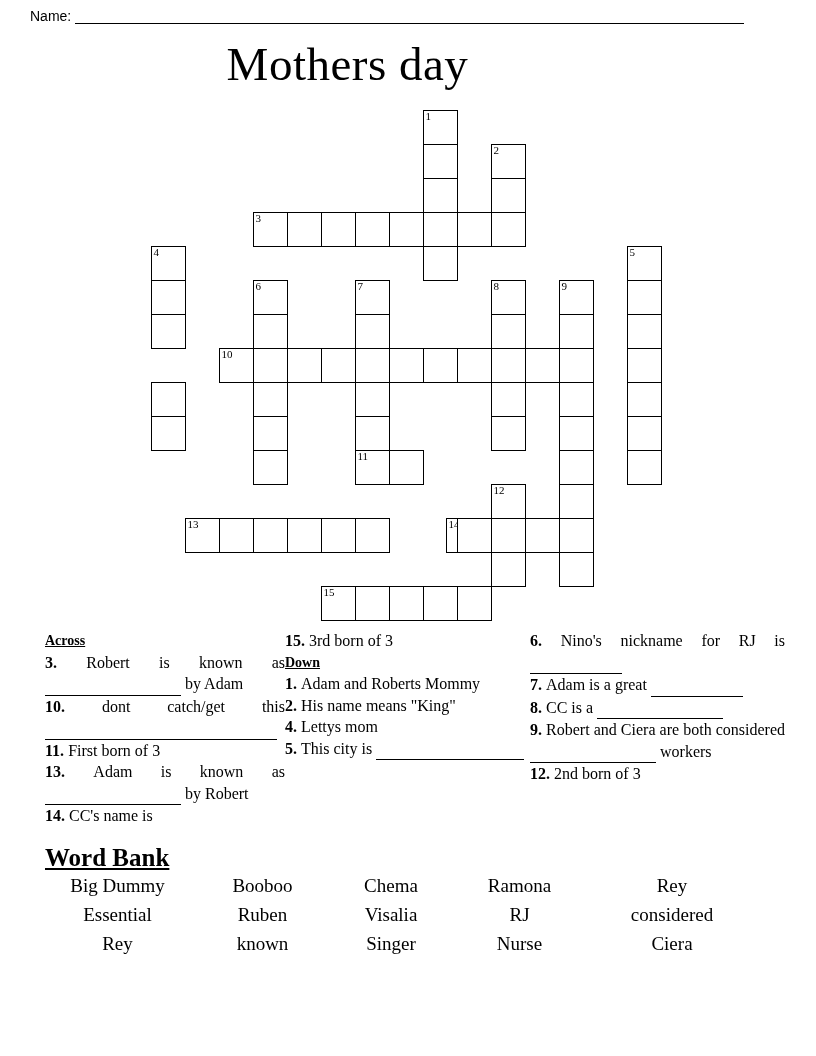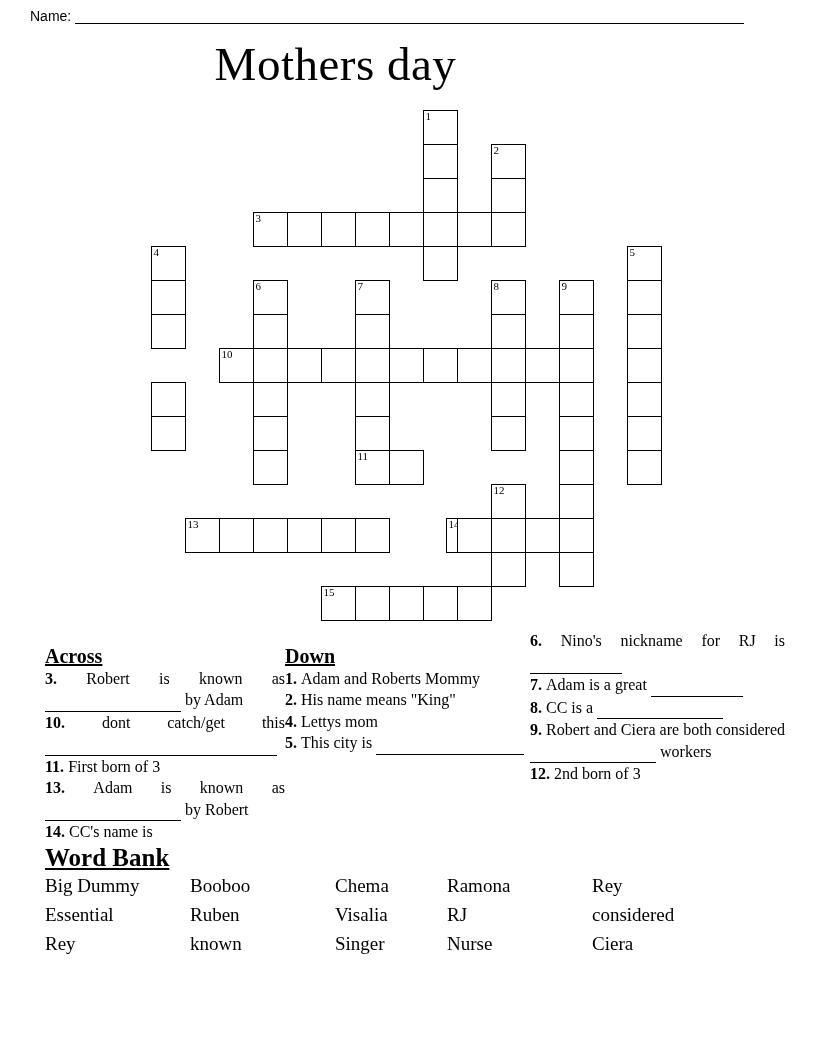--- a/index.html
+++ b/index.html
@@ -45,20 +45,21 @@
     position: absolute;
     left: 0;
     top: 36px;
     width: 671px;
     text-align: center;
     font-family: "Liberation Serif", serif;
     font-size: 47px;
     line-height: 56px;
     font-weight: normal;
     letter-spacing: 0.5px;
+    padding-left: 12px;
   }
 
   
   #crossword-grid {
     position: absolute;
     left: 0px;
     top: 0px;
     width: 816px;
     height: 625px;
   }
@@ -94,23 +95,22 @@
     font-size: 16px;
     line-height: 21.5px;
   }
   #clue-col-1 { left: 0px;   width: 240px; }
   #clue-col-2 { left: 240px; width: 240px; }
   #clue-col-3 { left: 485px; width: 255px; }
 
   .clue-head {
     font-weight: bold;
     text-decoration: underline;
-    font-size: 20px;
+    font-size: 14px;
     line-height: 21.5px;
-    margin-top: 16px;
   }
   .clue {
     font-size: 16px;
     line-height: 21.5px;
     text-align: justify;
   }
   .clue-no {
     font-weight: bold;
   }
   .blank {
@@ -135,20 +135,21 @@
     font-weight: bold;
     text-decoration: underline;
     font-size: 25px;
     line-height: 26px;
   }
   #word-bank-grid {
     margin-top: 4px;
     display: grid;
     grid-template-columns: 145px 145px 112px 145px 160px;
     row-gap: 8px;
+    text-align: center;
   }
   .bank-word {
     font-size: 19px;
     line-height: 21px;
     white-space: nowrap;
   }
 </style>
 </head>
 <body>
 
@@ -272,20 +273,21 @@
 <div id="clues">
   <div class="clue-col" id="clue-col-1">
       <div class="clue-head">Across</div>
       <div class="clue"><span class="clue-no">3. </span><span>Robert is known as</span> <span class="blank blank-lg">&nbsp;</span><span> by Adam</span></div>
       <div class="clue"><span class="clue-no">10. </span><span>dont catch/get this</span> <span class="blank blank-xl">&nbsp;</span></div>
       <div class="clue"><span class="clue-no">11. </span><span>First born of 3</span></div>
       <div class="clue"><span class="clue-no">13. </span><span>Adam is known as</span> <span class="blank blank-lg">&nbsp;</span><span> by Robert</span></div>
       <div class="clue"><span class="clue-no">14. </span><span>CC's name is</span></div>
     </div>
   <div class="clue-col" id="clue-col-2">
+      <div class="clue"><span class="clue-no">15. </span><span>3rd born of 3</span></div>
       <div class="clue-head">Down</div>
       <div class="clue"><span class="clue-no">1. </span><span>Adam and Roberts Mommy</span></div>
       <div class="clue"><span class="clue-no">2. </span><span>His name means "King"</span></div>
       <div class="clue"><span class="clue-no">4. </span><span>Lettys mom</span></div>
       <div class="clue"><span class="clue-no">5. </span><span>This city is</span> <span class="blank blank-wide">&nbsp;</span></div>
     </div>
   <div class="clue-col" id="clue-col-3">
       <div class="clue"><span class="clue-no">6. </span><span>Nino's nickname for RJ is</span> <span class="blank blank-md">&nbsp;</span></div>
       <div class="clue"><span class="clue-no">7. </span><span>Adam is a great</span> <span class="blank blank-md">&nbsp;</span></div>
       <div class="clue"><span class="clue-no">8. </span><span>CC is a</span> <span class="blank blank-long">&nbsp;</span></div>

